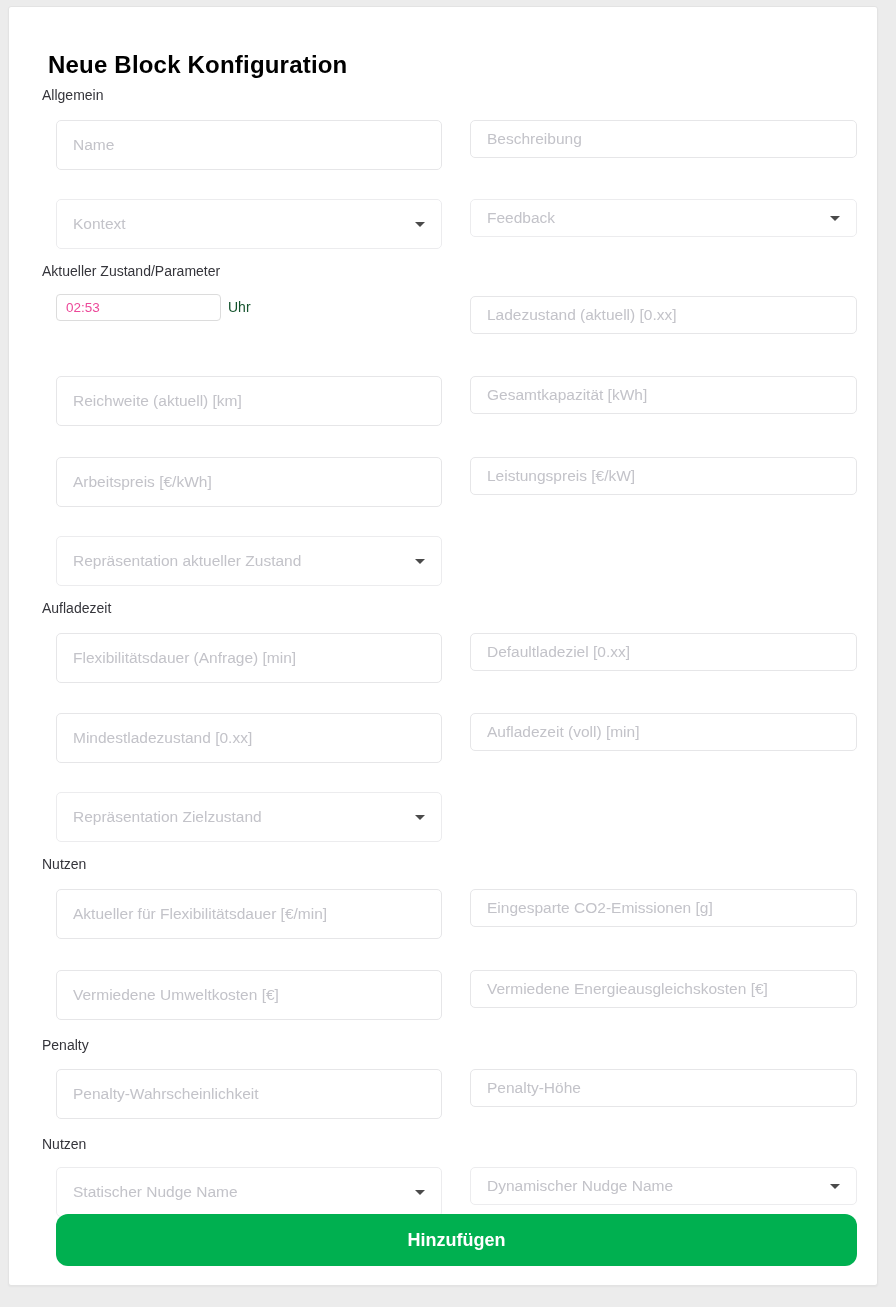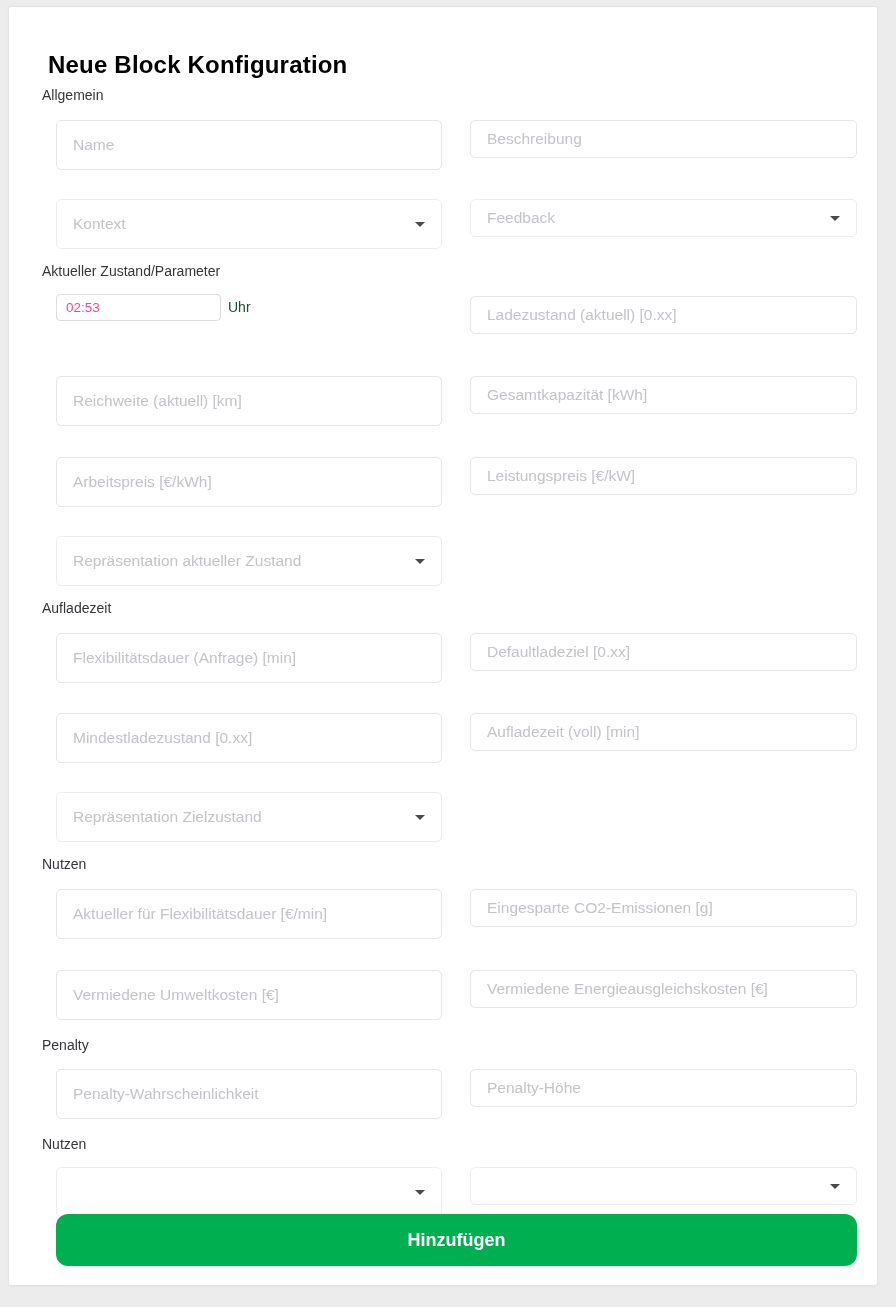--- a/index.html
+++ b/index.html
@@ -228,22 +228,24 @@
   <div class="field col-left" style="top:1062px">
     <span class="ph">Penalty-Wahrscheinlichkeit</span>
   </div>
   <div class="field col-right" style="top:1062px">
     <span class="ph">Penalty-Höhe</span>
   </div>
 
   <div class="section-label" style="top:1129px">Nutzen</div>
 
   <div class="field col-left is-select" style="top:1160px">
+    <span class="ph">Statischer Nudge Name</span>
     <span class="caret"></span>
   </div>
   <div class="field col-right is-select" style="top:1160px">
+    <span class="ph">Dynamischer Nudge Name</span>
     <span class="caret"></span>
   </div>
 
   <button class="submit-btn" style="background: rgb(0, 176, 80);">Hinzufügen</button>
 
  </div>
 </div>
 
 </body></html>

